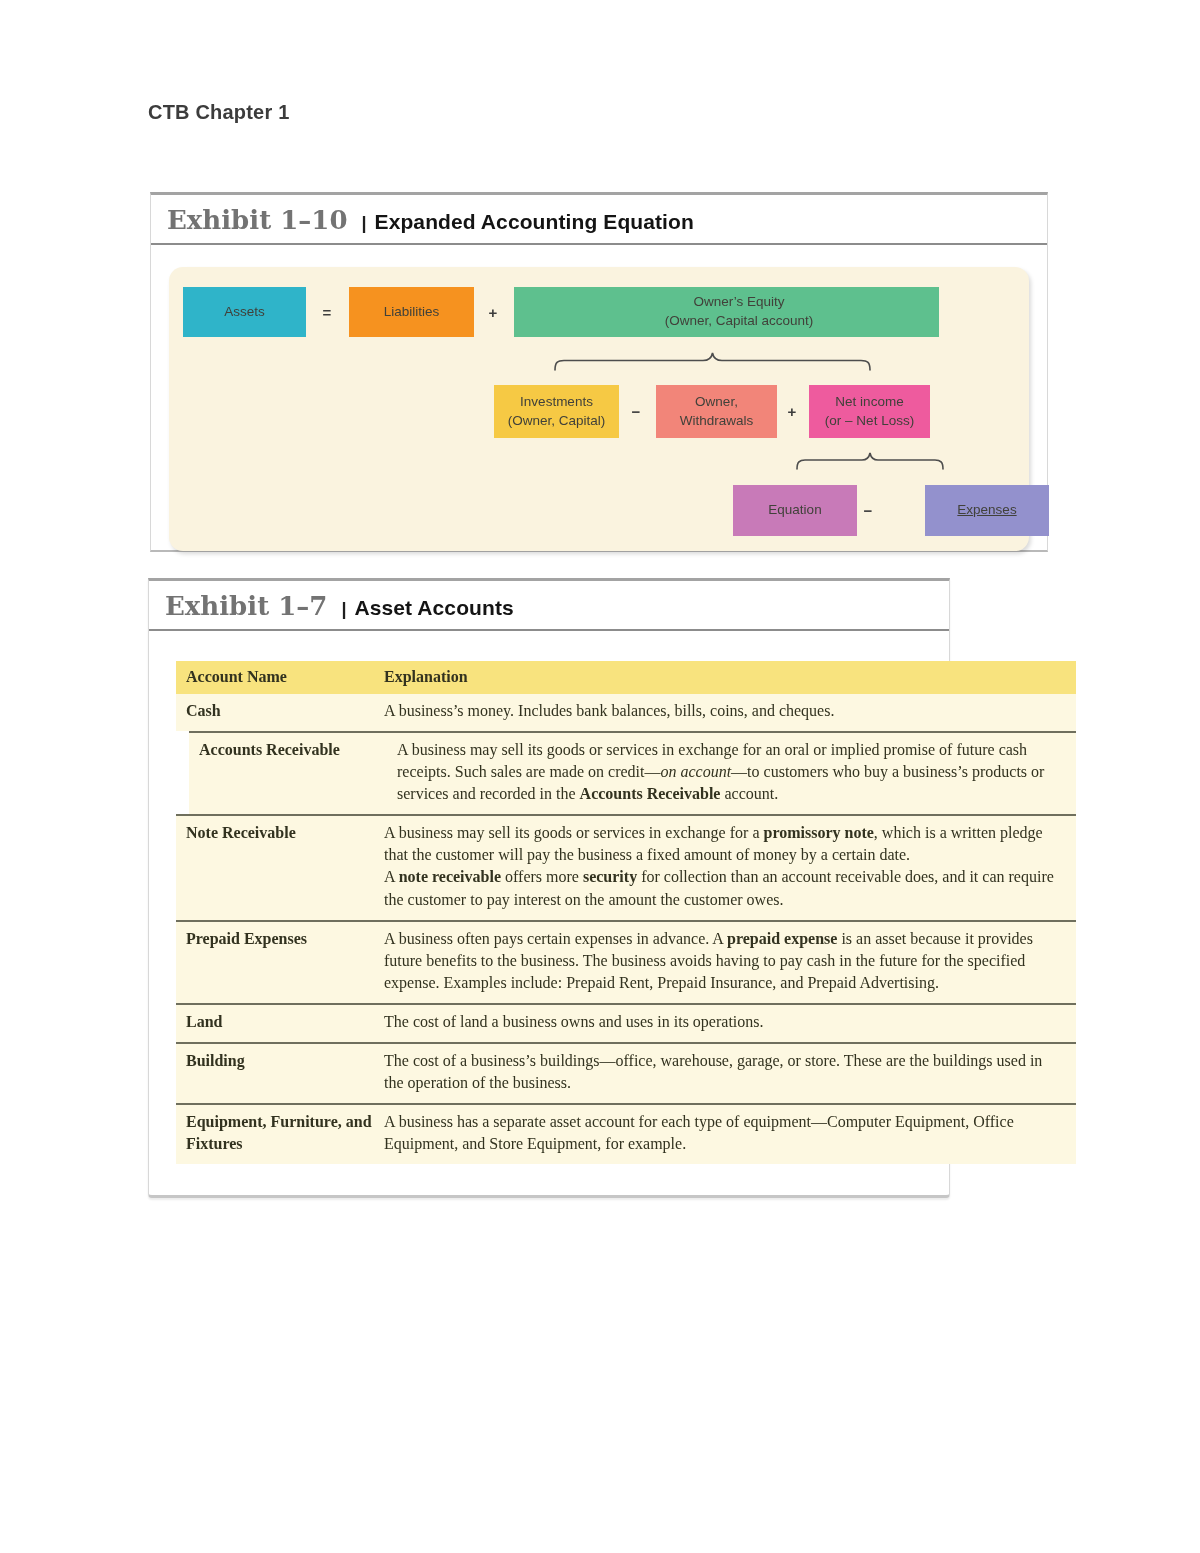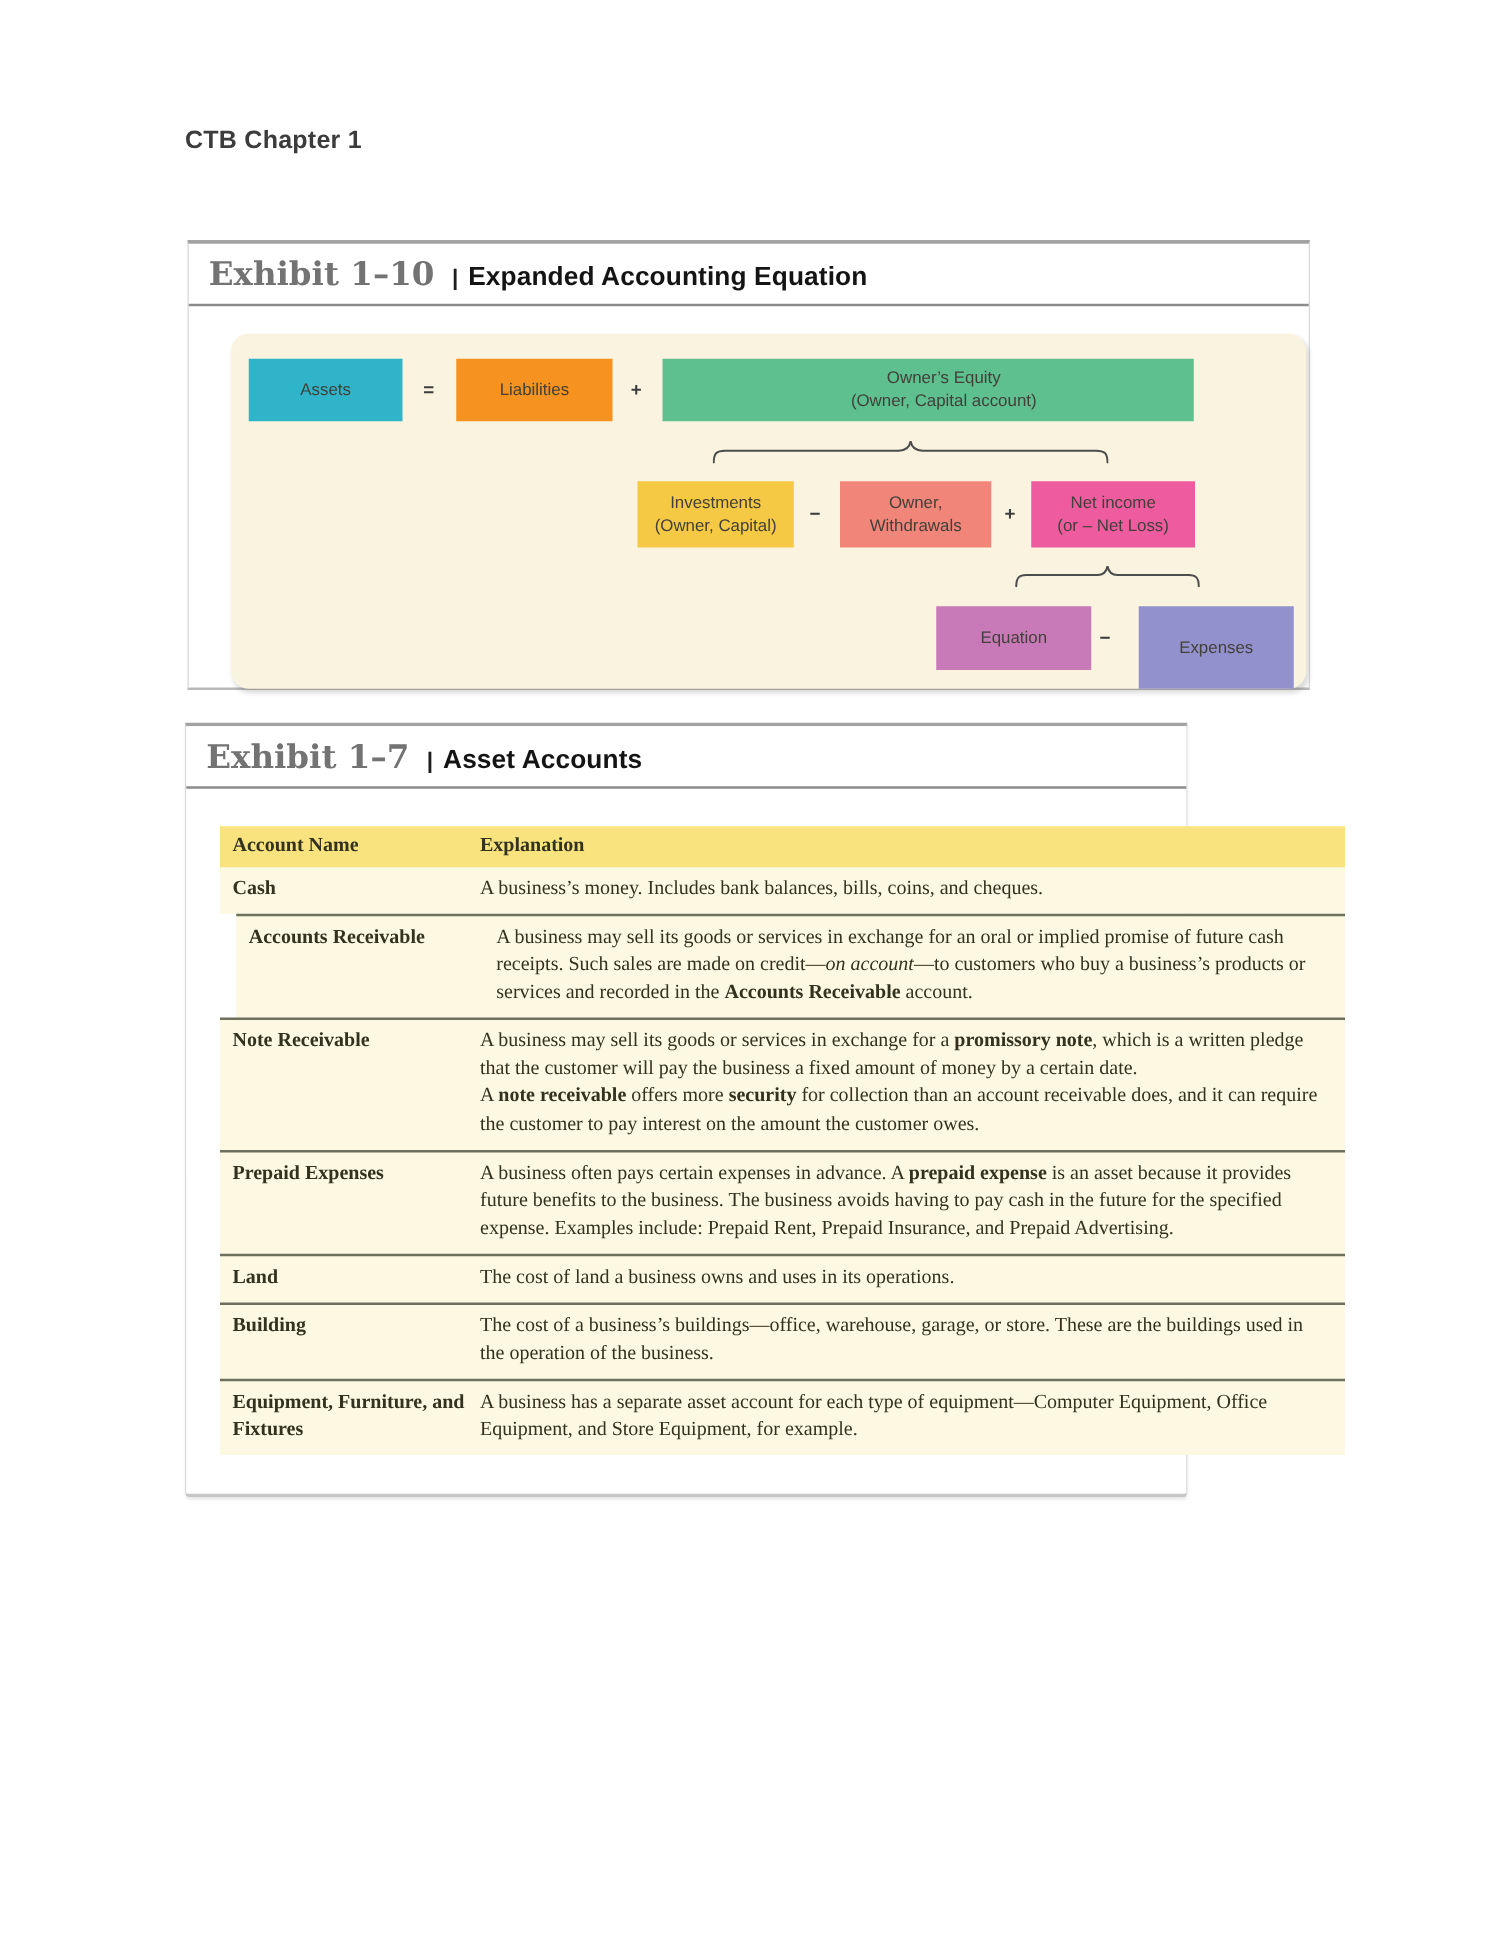--- a/index.html
+++ b/index.html
@@ -14,33 +14,33 @@
   .ex-equation{left:150px;top:192px;width:896px;height:355px;border-bottom:2px solid #b9b9b9;}
   .ex-assets{left:148px;top:578px;width:800px;height:614px;border-bottom:3px solid #c6c6c6;
              border-radius:0 0 4px 4px;box-shadow:0 2px 2px rgba(0,0,0,.08);}
   .ex-header{padding:10px 16px 8px 16px;border-bottom:2px solid #8c8c8c;display:flex;
              align-items:baseline;}
   .ex-label{font-family:"DejaVu Serif",serif;font-weight:700;font-size:26px;color:#737373;}
   .ex-pipe{margin:0 8px 0 14px;font-weight:700;font-size:18px;color:#1e1e1e;}
   .ex-title{font-weight:700;font-size:21px;color:#141414;letter-spacing:.1px;}
 
   
-  .dpanel{position:relative;margin:22px 0 0 34px;width:860px;height:284px;border-radius:14px;
+  .dpanel{position:relative;margin:22px 0 0 18px;width:860px;height:284px;border-radius:14px;
           box-shadow:2px 3px 4px rgba(0,0,0,.15);}
   .dbox{position:absolute;display:flex;flex-direction:column;align-items:center;
         justify-content:center;text-align:center;font-size:13.5px;line-height:1.4;
         color:#41413a;}
   .b-assets{left:14px;top:20px;width:123px;height:50px;}
   .b-liab{left:180px;top:20px;width:125px;height:50px;}
   .b-oe{left:345px;top:20px;width:400px;height:50px;padding-left:25px;}
   .b-inv{left:325px;top:118px;width:125px;height:53px;}
   .b-wd{left:487px;top:118px;width:121px;height:53px;}
-  .b-ni{left:640px;top:118px;width:131px;height:53px;}
+  .b-ni{left:640px;top:118px;width:121px;height:53px;}
   .b-rev{left:564px;top:218px;width:124px;height:51px;}
-  .b-exp{left:726px;top:218px;width:124px;height:66px;}
+  .b-exp{left:756px;top:218px;width:124px;height:51px;text-decoration:underline;}
   .dop{position:absolute;display:flex;align-items:center;justify-content:center;
        font-size:15px;font-weight:600;color:#3d3d3d;}
   .op-eq{left:146px;top:20px;width:24px;height:50px;}
   .op-pl1{left:312px;top:20px;width:24px;height:50px;}
   .op-mi1{left:455px;top:118px;width:24px;height:53px;}
   .op-pl2{left:611px;top:118px;width:24px;height:53px;}
   .op-mi2{left:687px;top:218px;width:24px;height:51px;}
   .brace{position:absolute;}
   .brace1{left:385px;top:85px;}
   .brace2{left:627px;top:185px;}

